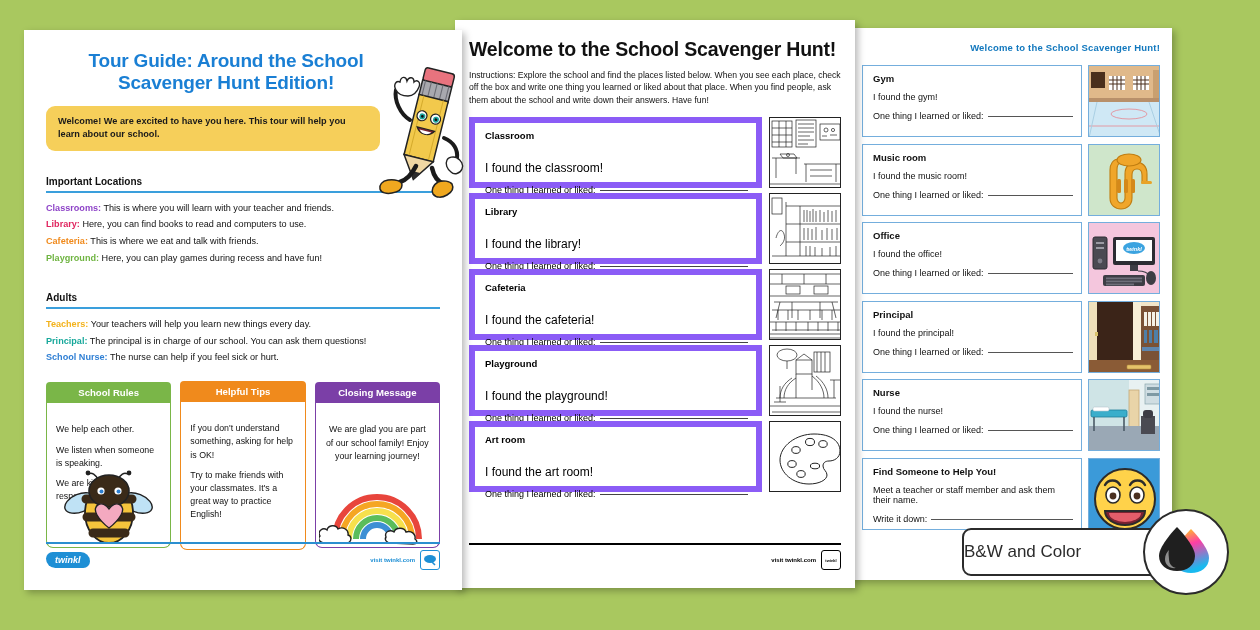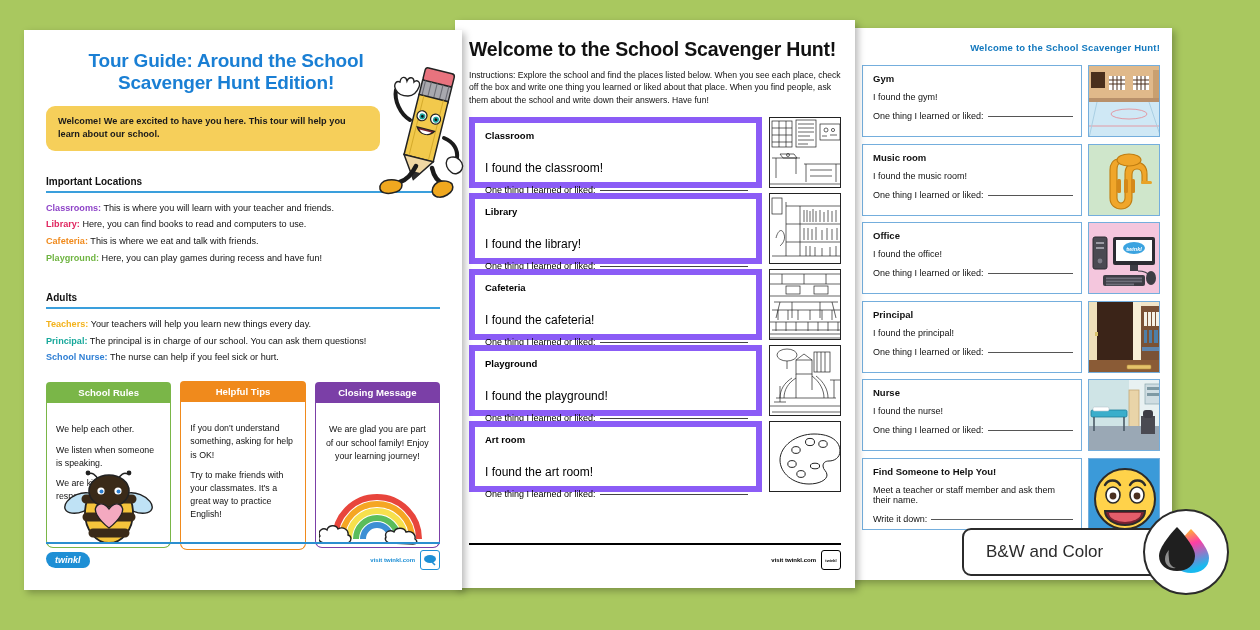--- a/index.html
+++ b/index.html
@@ -111,21 +111,21 @@
     font-size: 9px; border-radius: 10px 14px 10px 14px; padding: 3px 9px;
   }
   .foot-txt-b { font-size: 6px; font-weight: bold; color: #1e8fd5; }
   .foot-badge-b { width: 20px; height: 20px; border: 1px solid #1e8fd5; border-radius: 3px;
                   display:flex; align-items:center; justify-content:center; }
 
   
   #bwbadge {
     position: absolute; left: 962px; top: 528px; width: 240px; height: 48px;
     background: #fff; border: 2px solid #2b2b2b; border-radius: 9px;
-    display: flex; align-items: center; padding-left: 22px;
+    display: flex; align-items: center; 
     font-size: 17px; color: #2b2b2b; z-index: 40;
   }
   #bwcircle {
     position: absolute; left: 1143px; top: 509px; width: 86px; height: 86px;
     background: #fff; border: 2.5px solid #2b2b2b; border-radius: 50%;
     z-index: 41; display:flex; align-items:center; justify-content:center;
   }
 
   .pencil { position: absolute; right: -8px; top: 24px; width: 96px; height: 150px; }
 </style>

